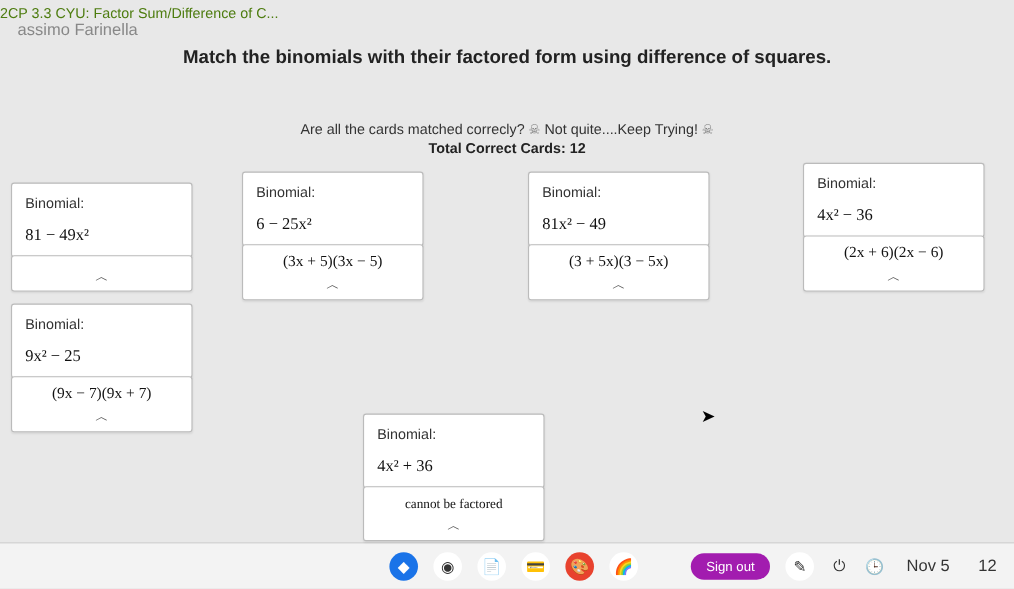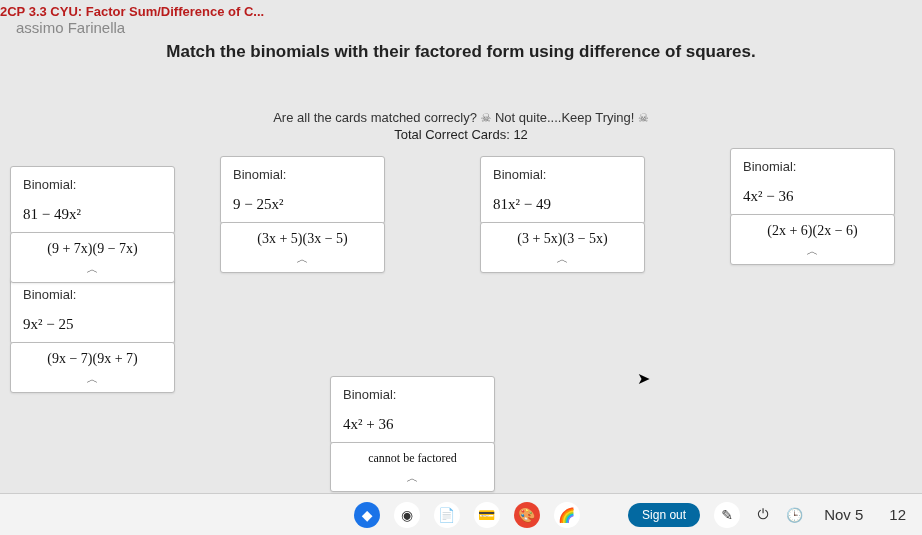--- a/index.html
+++ b/index.html
@@ -9,21 +9,21 @@
       background: #e8e8e8;
       font-family: "Segoe UI", Arial, sans-serif;
       overflow: hidden;
       position: relative;
     }
     .header-bar {
       padding: 4px 0 0 0;
       color: #555;
       font-size: 13px;
     }
-    .title { font-weight: 700; color: #b91c1c; padding-left: 0; }
+    .title { font-weight: 400; color: #4d7c0f; padding-left: 0; }
     .subtitle { font-size: 15px; color: #888; padding-left: 16px; }
     .main {
       padding: 6px 20px 0 20px;
       text-align: center;
     }
     .instructions {
       font-size: 17px;
       font-weight: 600;
       color: #222;
       margin-bottom: 10px;
@@ -33,20 +33,21 @@
       font-size: 13px;
       color: #333;
       margin-bottom: 2px;
       margin-top: 48px;
     }
     .crossbones { font-size: 12px; color: #777; }
     .total {
       font-size: 13px;
       color: #222;
       margin-bottom: 14px;
+      font-weight: bold;
     }
     .card-area {
       position: relative;
       width: 100%;
       height: 330px;
     }
     .stack {
       position: absolute;
       width: 165px;
     }
@@ -104,21 +105,21 @@
     .tb-icon {
       width: 26px; height: 26px;
       border-radius: 50%;
       display: flex; align-items: center; justify-content: center;
       font-size: 14px;
       background: #fff;
       color: #333;
       cursor: pointer;
     }
     .signout {
-      background: #0369a1;
+      background: #a21caf;
       color: #fff;
       border-radius: 14px;
       padding: 5px 14px;
       font-size: 12px;
       cursor: pointer;
     }
     .clock { font-size: 15px; color: #333; padding: 0 6px; }
     .cursor {
       position: absolute;
       left: 637px;
@@ -158,40 +159,39 @@
   </div>
 
   <div class="card-area">
 
     <div class="stack" style="left:-10px; top:10px;">
       <div class="card">
         <span class="label">Binomial:</span>
         <span class="expr">81 − 49x²</span>
       </div>
       <div class="card answer-card">
-        <span class="expr">(9 + 7x)(9 − 7x)</span>
         <div class="chevron">︿</div>
       </div>
     </div>
 
     <div class="stack" style="left:-10px; top:120px;">
       <div class="card">
         <span class="label">Binomial:</span>
         <span class="expr">9x² − 25</span>
       </div>
       <div class="card answer-card">
         <span class="expr">(9x − 7)(9x + 7)</span>
         <div class="chevron">︿</div>
       </div>
     </div>
 
     <div class="stack" style="left:200px; top:0px;">
       <div class="card">
         <span class="label">Binomial:</span>
-        <span class="expr">9 − 25x²</span>
+        <span class="expr">6 − 25x²</span>
       </div>
       <div class="card answer-card">
         <span class="expr">(3x + 5)(3x − 5)</span>
         <div class="chevron">︿</div>
       </div>
     </div>
 
     <div class="stack" style="left:460px; top:0px;">
       <div class="card">
         <span class="label">Binomial:</span>

